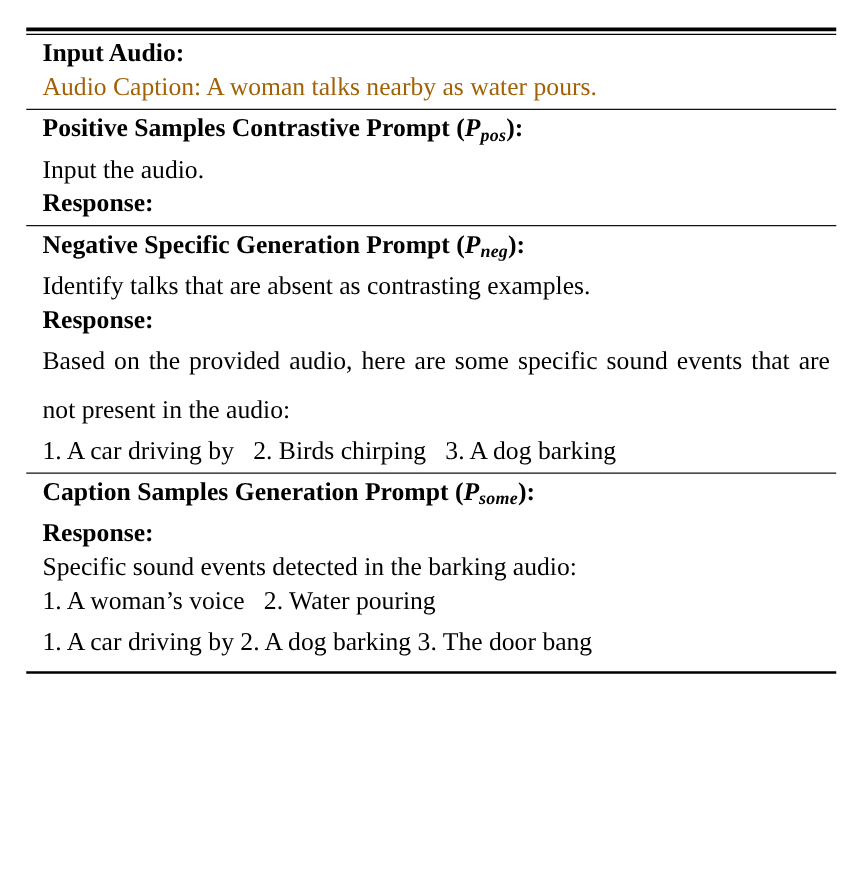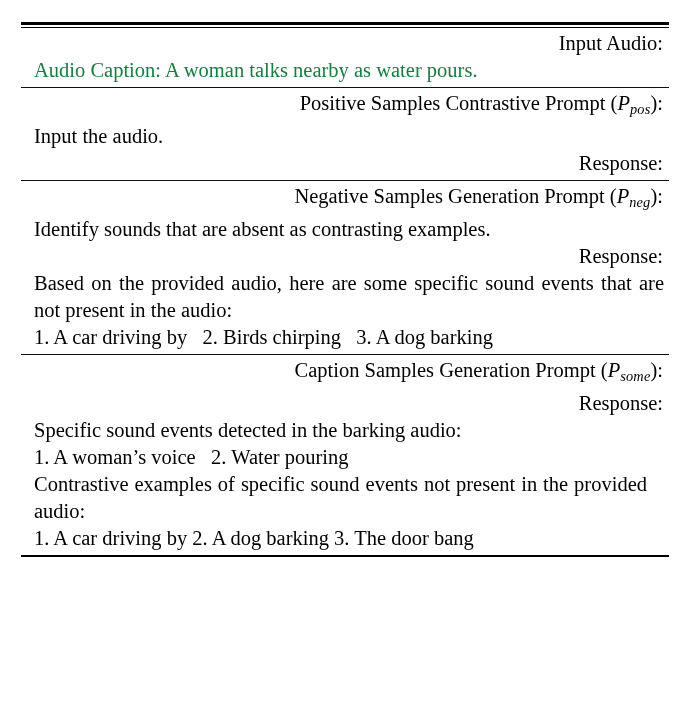--- a/index.html
+++ b/index.html
@@ -50,30 +50,29 @@
     padding: 2px 0 3px 0;
   }
   .line {
     font-size: 20.5px;
     line-height: 27px;
     padding-left: 13px;
     padding-right: 6px;
     white-space: pre-wrap;
   }
   .line.bold {
-    font-weight: normal;
-    text-align: right;
+    font-weight: bold;
   }
   .line.caption {
-    color: #15803d;
+    color: #a16207;
   }
   
   .para {
     font-size: 20.5px;
-    line-height: 27px;
+    line-height: 39px;
     padding-left: 13px;
     padding-right: 5px;
     text-align: justify;
     text-align-last: left;
     hyphens: none;
   }
   .para.narrow {
     padding-right: 22px;
   }
   .para.items {
@@ -112,33 +111,32 @@
 
   <div class="section">
     <div class="line bold mathsym"><span>Positive Samples Contrastive Prompt (</span><span class="pvar">P</span><span class="psub">pos</span><span>):</span></div>
     <div class="line">Input the audio.</div>
     <div class="line bold">Response:</div>
   </div>
 
   <div class="rule-mid"></div>
 
   <div class="section">
-    <div class="line bold mathsym"><span>Negative Samples Generation Prompt (</span><span class="pvar">P</span><span class="psub">neg</span><span>):</span></div>
-    <div class="line">Identify sounds that are absent as contrasting examples.</div>
+    <div class="line bold mathsym"><span>Negative Specific Generation Prompt (</span><span class="pvar">P</span><span class="psub">neg</span><span>):</span></div>
+    <div class="line">Identify talks that are absent as contrasting examples.</div>
     <div class="line bold">Response:</div>
     <div class="para">Based on the provided audio, here are some specific sound events that are not present in the audio:</div>
     <div class="line">1. A car driving by   2. Birds chirping   3. A dog barking</div>
   </div>
 
   <div class="rule-mid"></div>
 
   <div class="section">
     <div class="line bold mathsym"><span>Caption Samples Generation Prompt (</span><span class="pvar">P</span><span class="psub">some</span><span>):</span></div>
     <div class="line bold">Response:</div>
     <div class="line">Specific sound events detected in the barking audio:</div>
     <div class="line">1. A woman’s voice   2. Water pouring</div>
-    <div class="para narrow">Contrastive examples of specific sound events not present in the provided audio:</div>
     <div class="para items">1. A car driving by   2. A dog barking   3. The door bang</div>
   </div>
 
   <div class="rule-bottom"></div>
 
 </div>
 
 </body></html>

